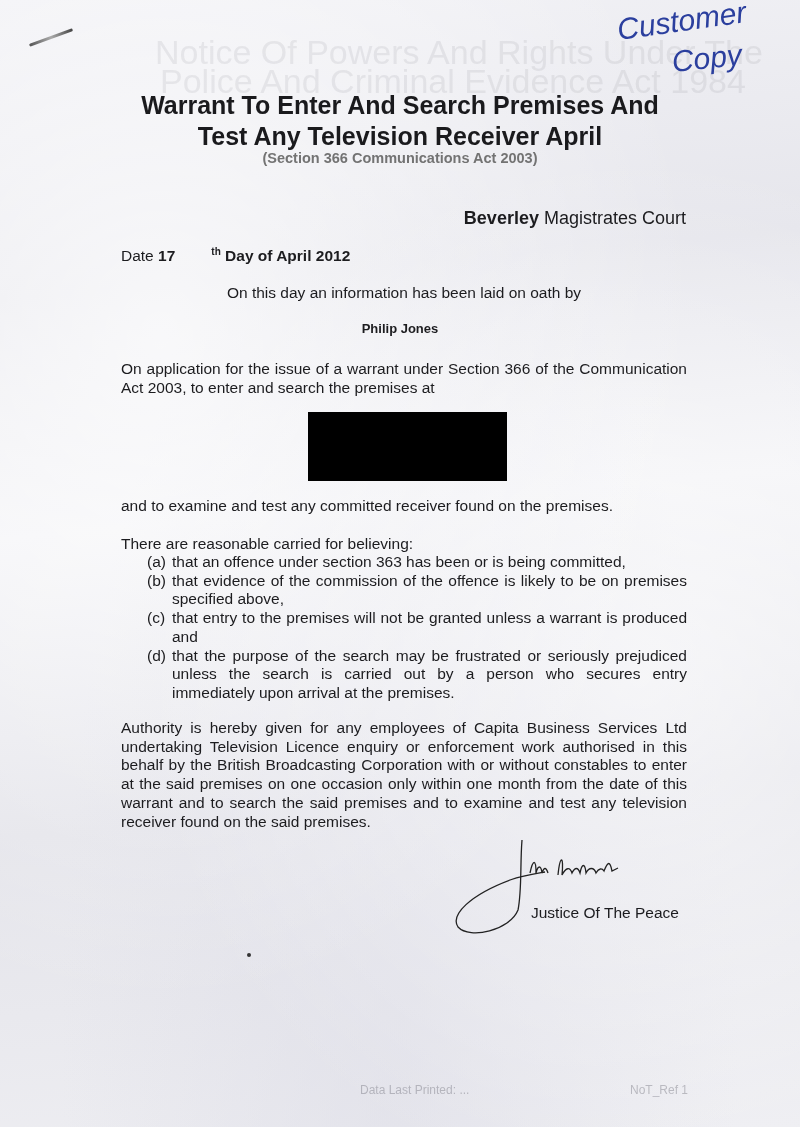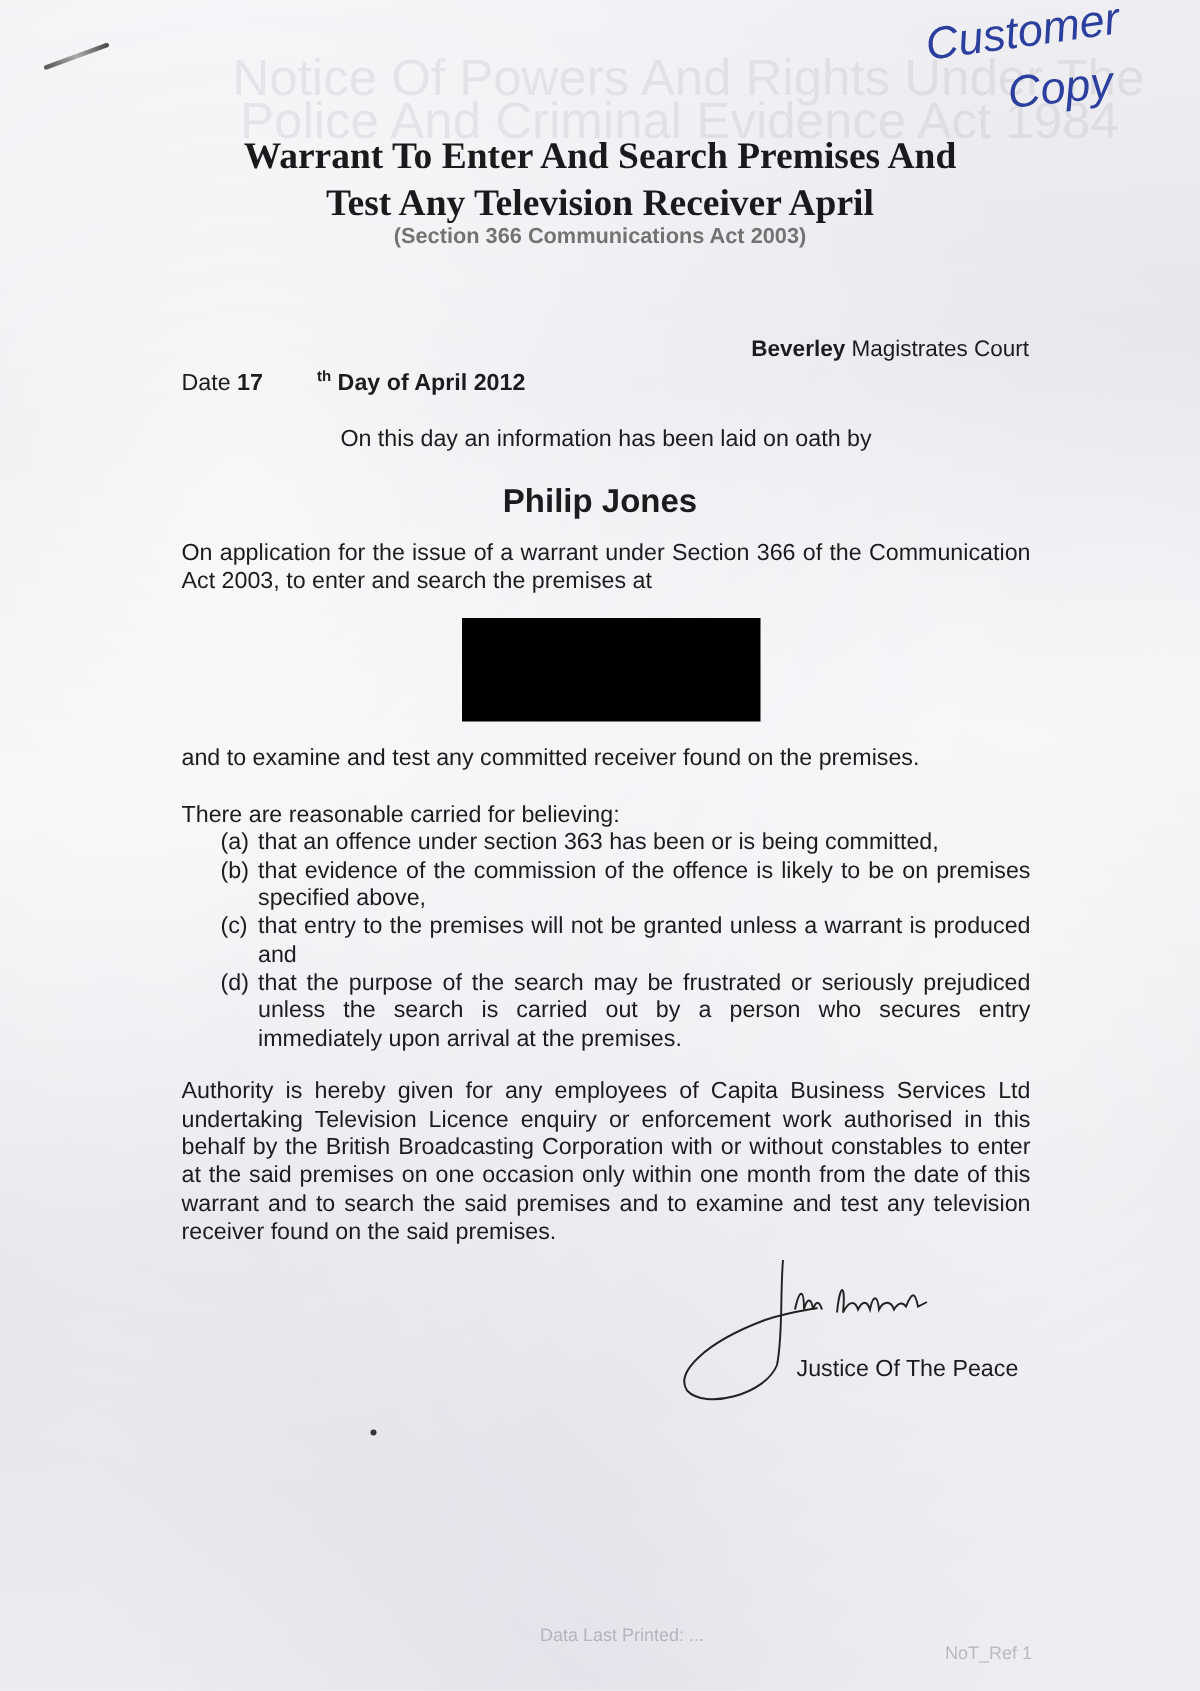--- a/index.html
+++ b/index.html
@@ -25,33 +25,33 @@
   .staple {
     position: absolute; left: 28px; top: 36px; width: 46px; height: 3px;
     background: linear-gradient(90deg,#555,#aaa,#444);
     transform: rotate(-20deg); border-radius: 2px;
   }
   .handnote {
     position: absolute; left: 610px; top: 0px; width: 180px; height: 80px;
   }
   .title {
     position: absolute; left: 0; width: 800px; text-align: center;
-    font-family: Liberation Serif, serif; font-weight: bold; font-size: 25px; color: #1a1a1d;
+    font-family: Liberation Sans, sans-serif; font-weight: bold; font-size: 25px; color: #1a1a1d;
   }
   .subtitle {
     position: absolute; left: 0; width: 800px; top: 150px; text-align: center;
     font-weight: bold; font-size: 14.5px; color: #737373;
   }
-  .court { position: absolute; right: 114px; top: 224px; font-size: 15px; }
+  .court { position: absolute; right: 114px; top: 208px; font-size: 18px; }
   .court b { font-weight: bold; }
   .date { position: absolute; left: 121px; top: 246px; font-size: 15.5px; }
   .date sup { font-size: 10px; margin-left: 36px; }
   .text { position: absolute; left: 121px; width: 566px; font-size: 15.5px; line-height: 18.7px; }
   .just { text-align: justify; text-align-last: left; }
-  .name { position: absolute; left: 0; width: 800px; text-align: center; top: 321px; font-size: 22px; font-weight: bold; }
+  .name { position: absolute; left: 0; width: 800px; text-align: center; top: 321px; font-size: 13px; font-weight: bold; }
   .redact { position: absolute; left: 308px; top: 412px; width: 199px; height: 69px; background: #000; }
   .list { position: absolute; left: 147px; width: 540px; font-size: 15.5px; line-height: 18.7px; }
   .li { display: flex; }
   .li .lbl { width: 25px; flex: none; }
   .li .body { flex: 1; text-align: justify; text-align-last: left; }
   .sig { position: absolute; left: 450px; top: 835px; width: 250px; height: 110px; }
   .jp { position: absolute; left: 531px; top: 904px; font-size: 15.5px; }
   .dot { position: absolute; left: 247px; top: 953px; width: 4px; height: 4px; border-radius: 50%; background: #333; }
   .footer { position: absolute; top: 1083px; font-size: 12px; color: rgba(90,90,100,0.35); }
 </style>
@@ -121,13 +121,13 @@
 <svg class="sig" viewBox="0 0 250 110">
   <path d="M72 5 C70 30, 72 55, 68 75 C60 95, 20 105, 8 92 C0 80, 20 60, 60 45 C75 40, 90 38, 95 37" fill="none" stroke="#222" stroke-width="1.3"></path>
   <path d="M80 38 c3 -14 6 -14 6 0 c2 -8 5 -8 6 0 c2 -6 4 -6 6 0 M108 40 c2 -20 6 -20 4 0 c4 -8 8 -8 10 -2 c3 -6 6 -6 8 0 c2 -10 5 -10 6 0 c3 -6 8 -6 10 0 c3 -5 6 -5 8 -2 c4 -10 6 -10 8 0 l6 -3" fill="none" stroke="#222" stroke-width="1.3"></path>
 </svg>
 
 <div class="jp">Justice Of The Peace</div>
 
 <div class="dot"></div>
 
 <div class="footer" style="left:360px;">Data Last Printed: ...</div>
-<div class="footer" style="left:630px;margin-top:12px;">NoT_Ref 1</div>
+<div class="footer" style="left:630px;">NoT_Ref 1</div>
 
 </body></html>

